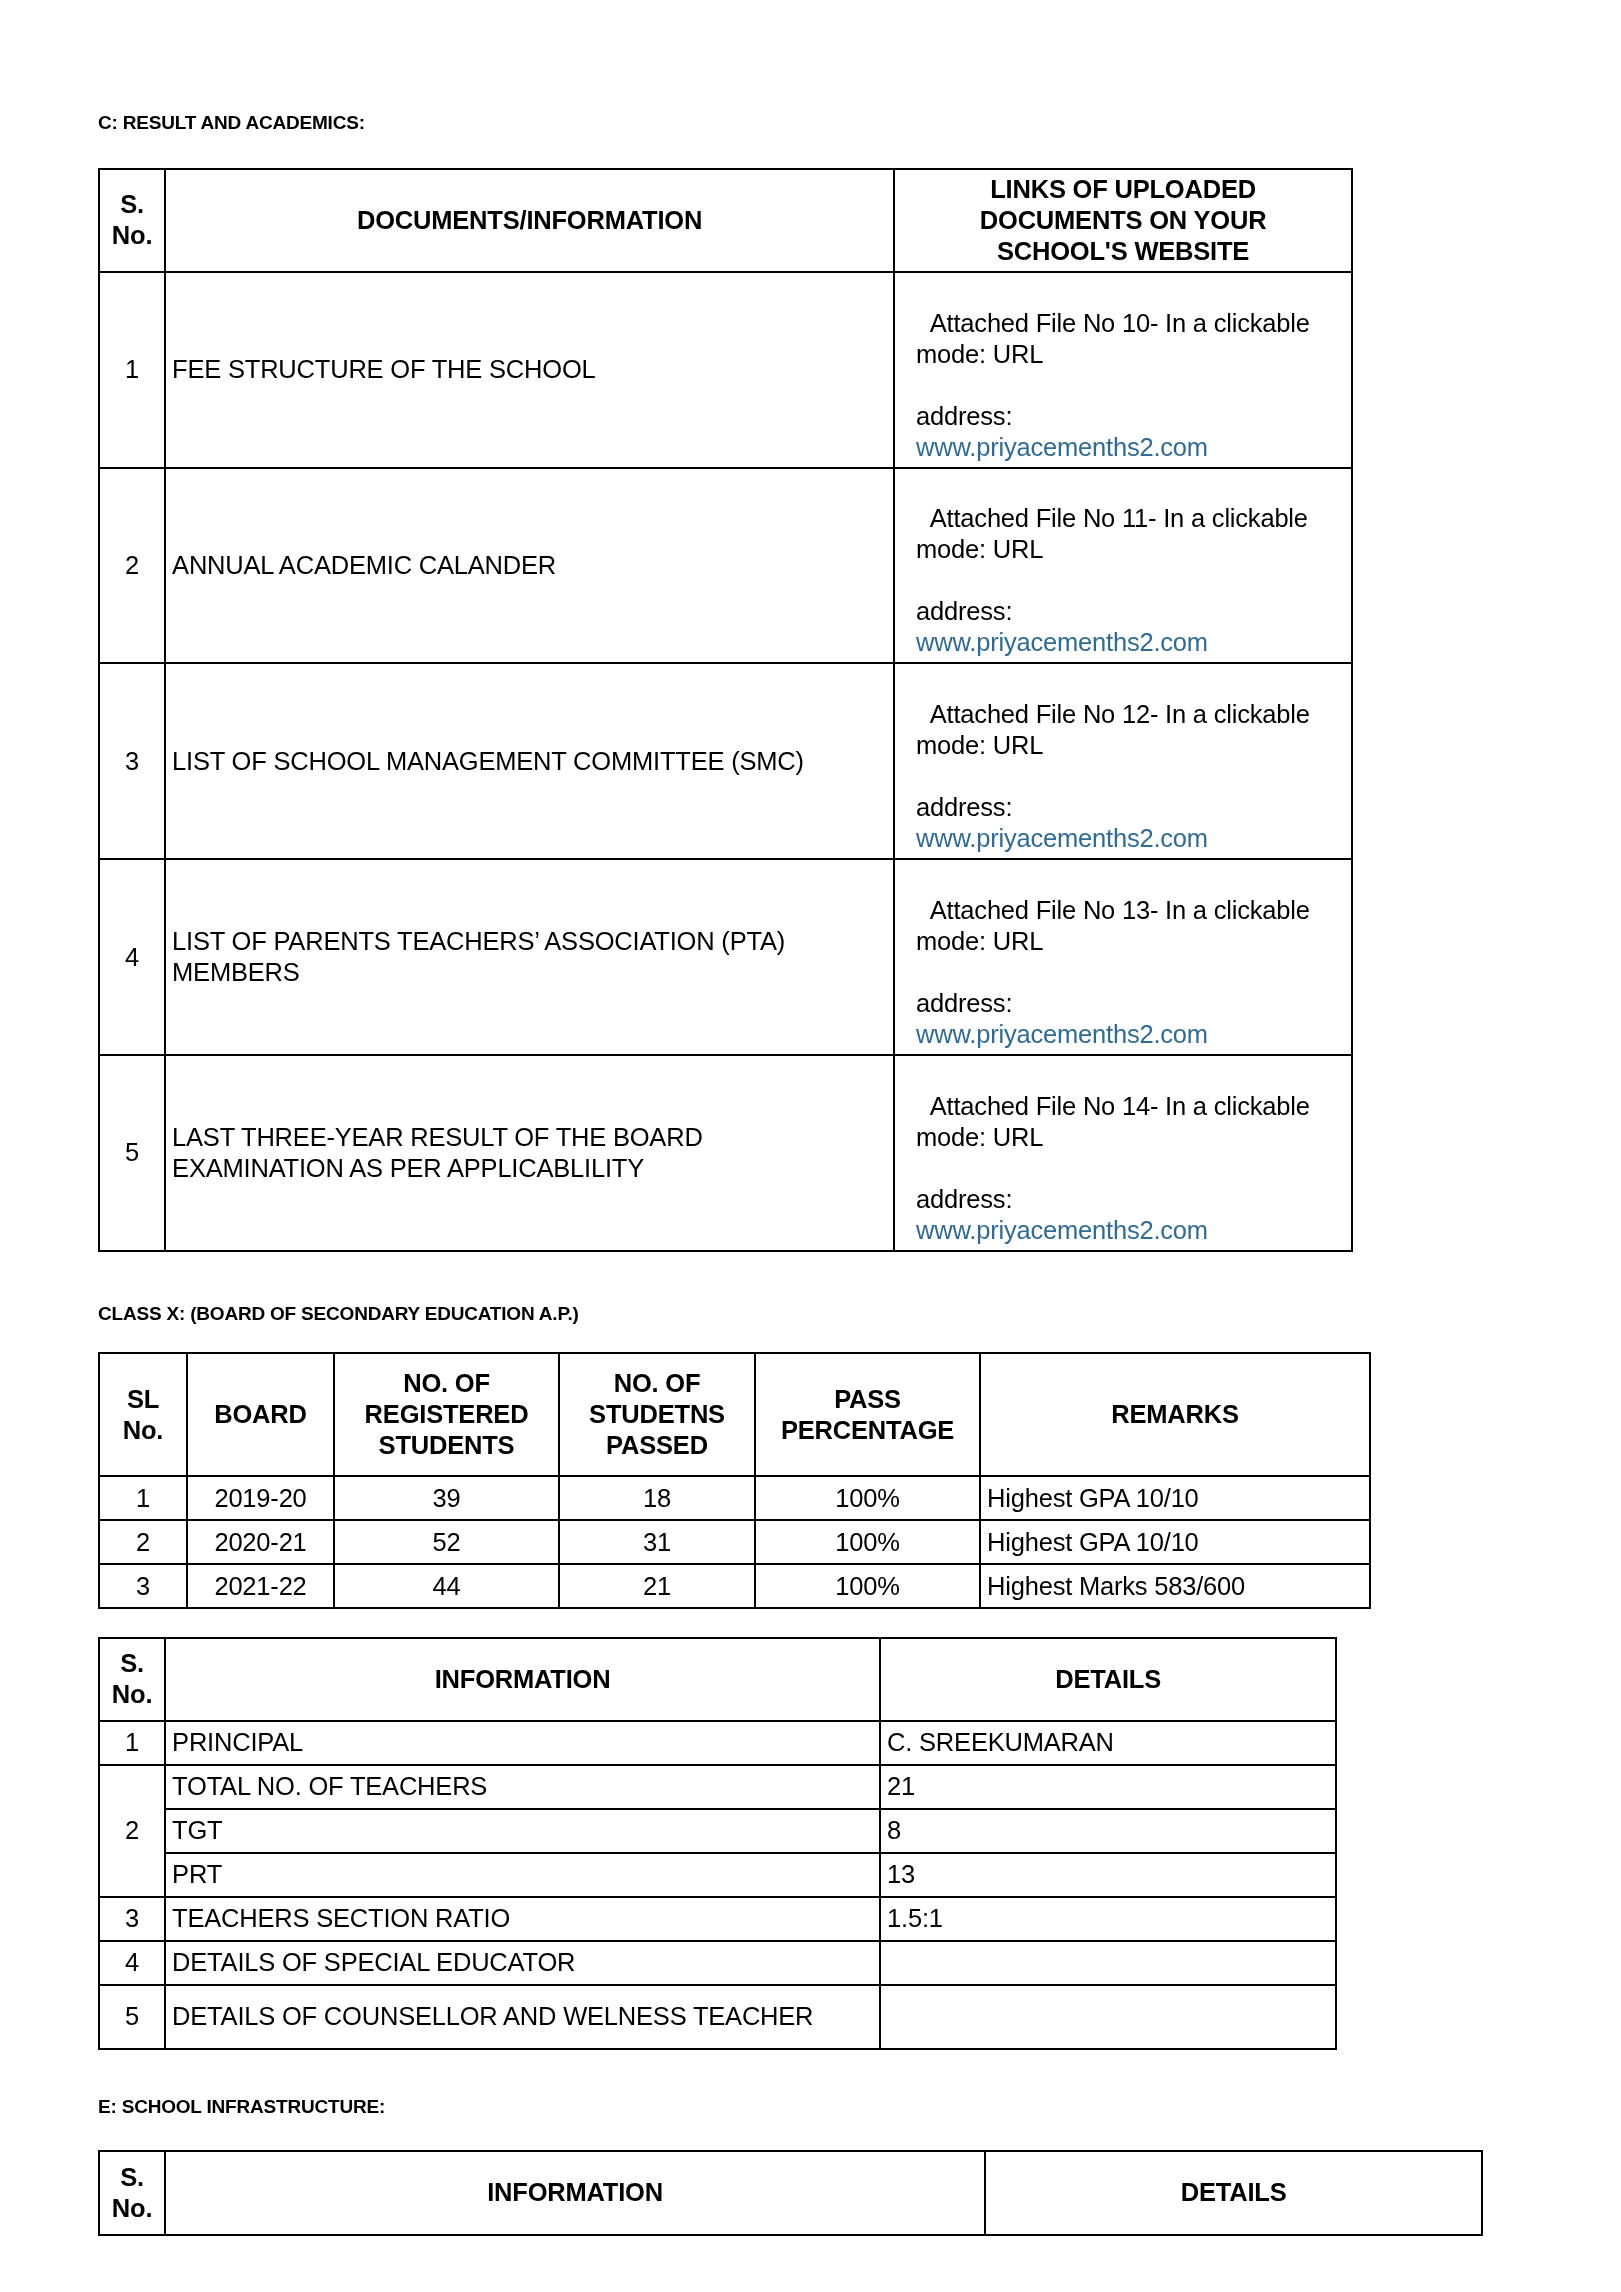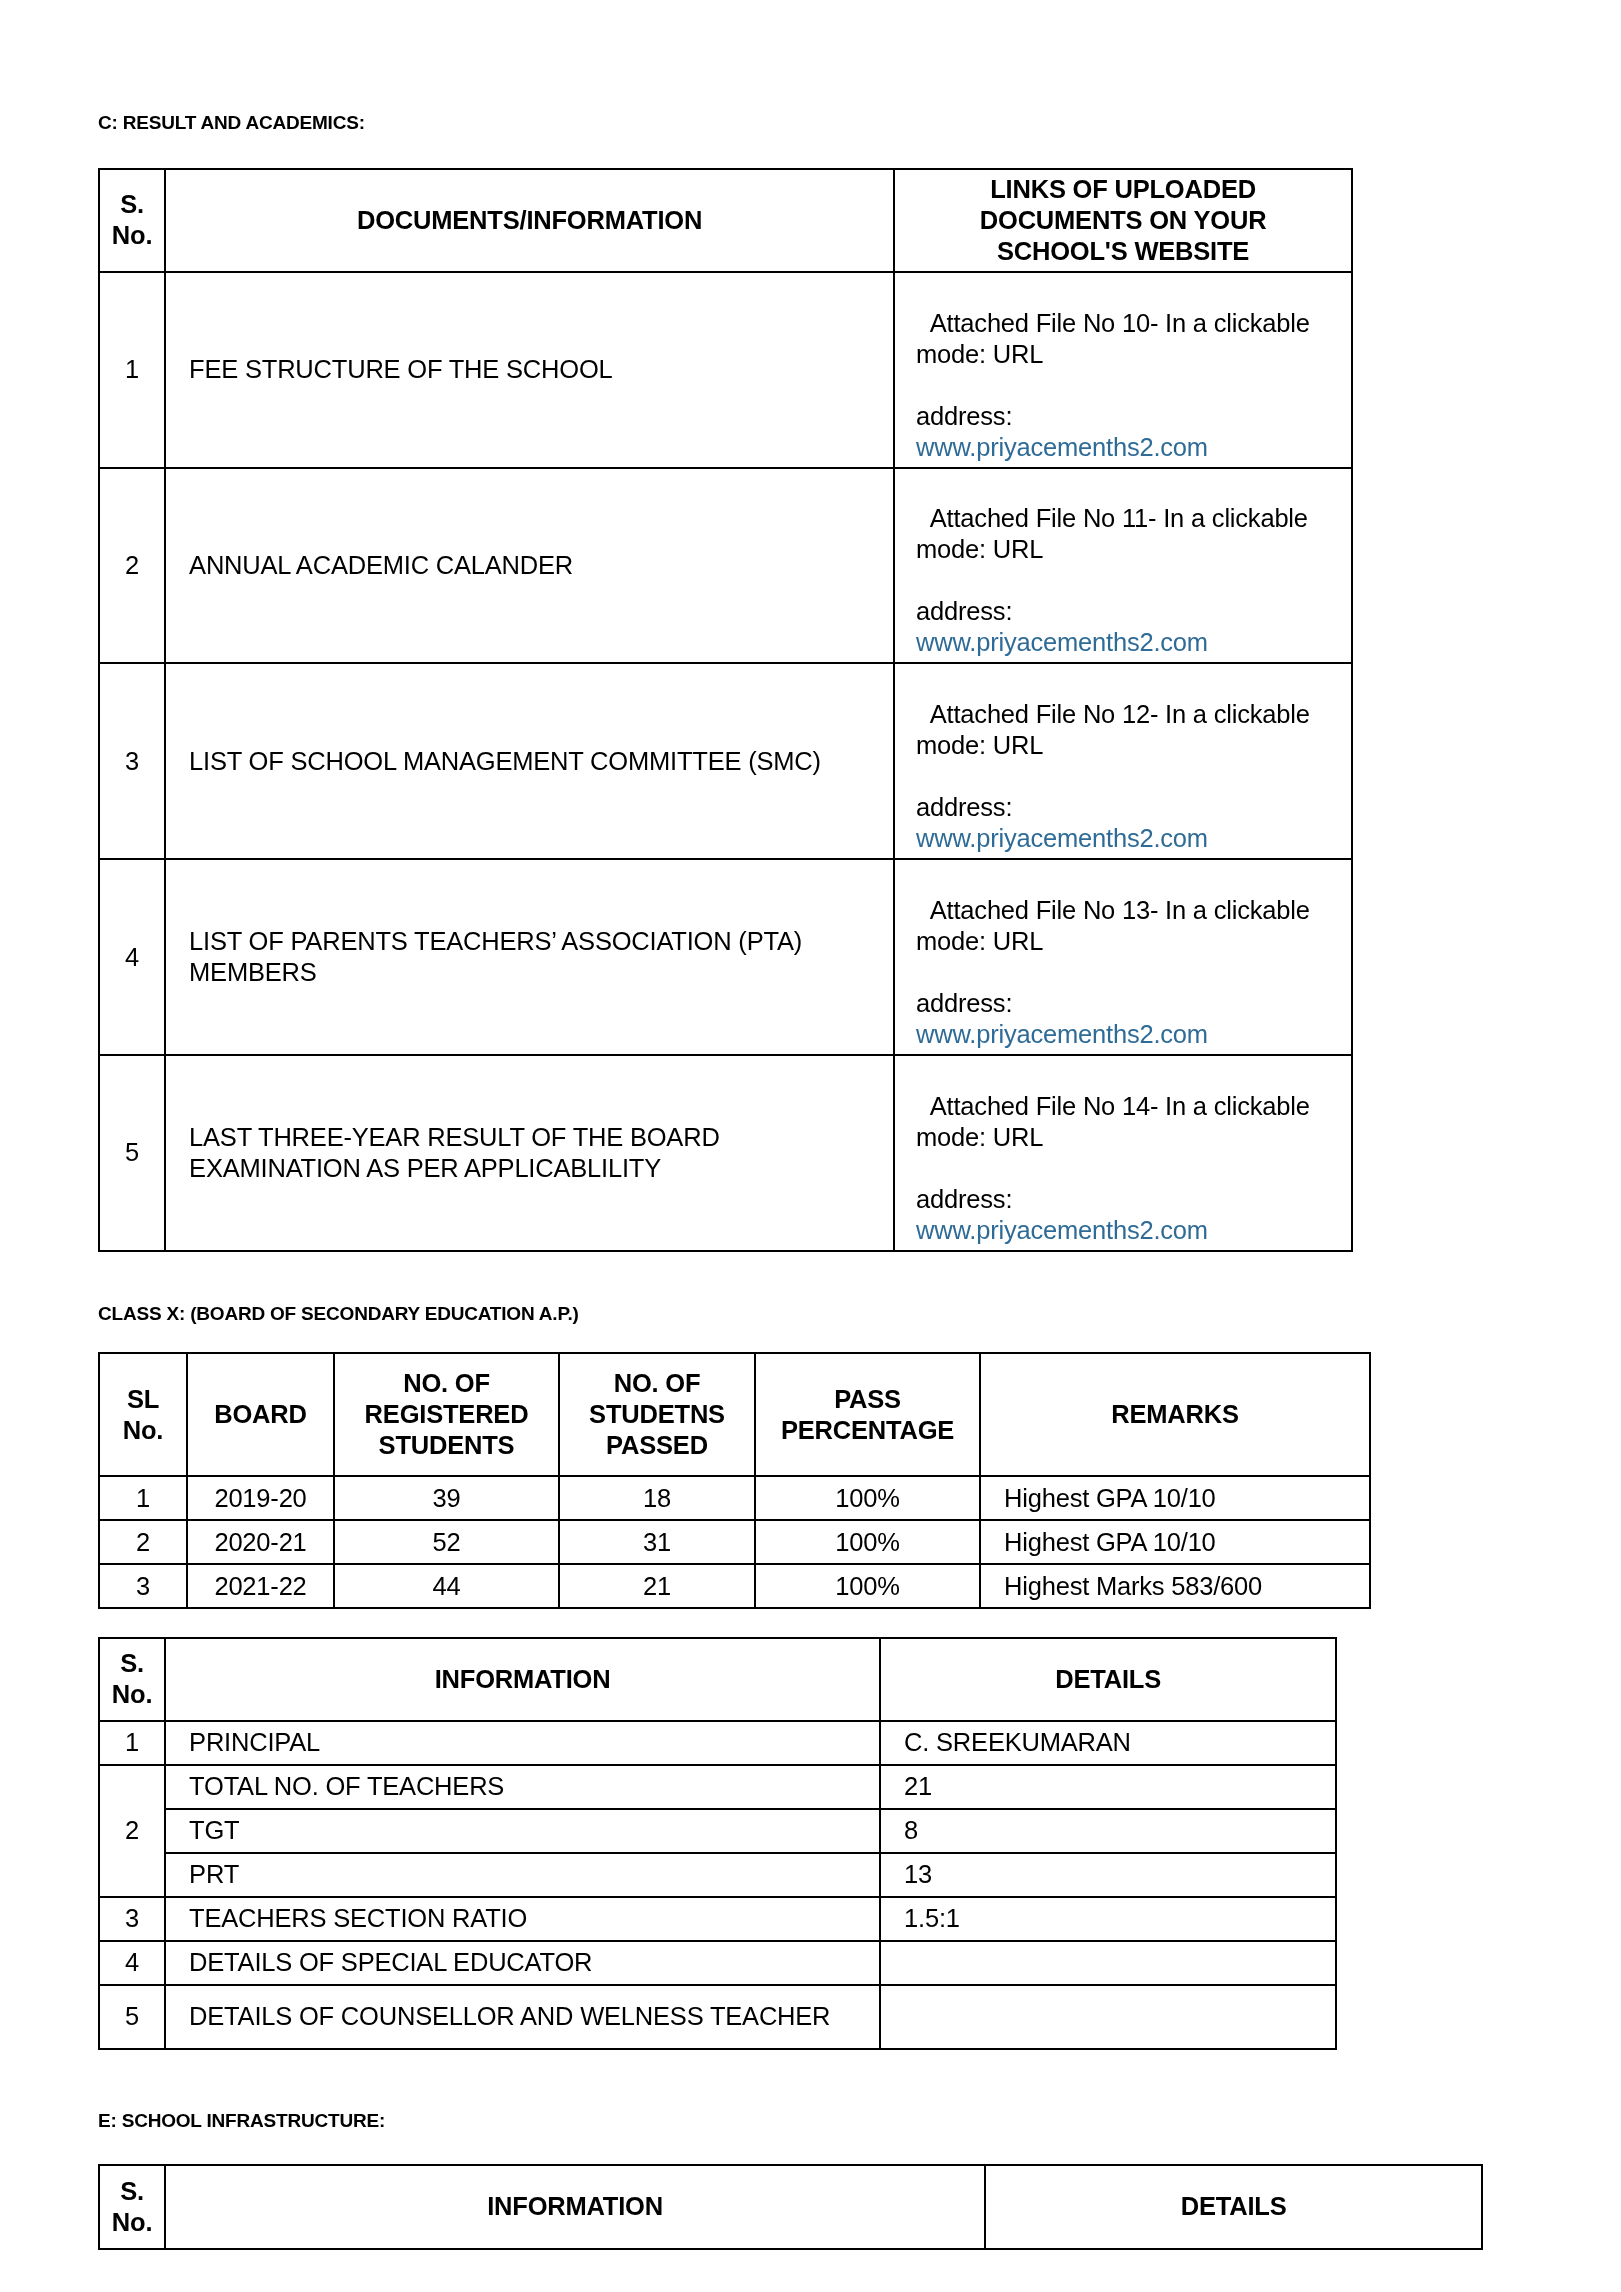--- a/index.html
+++ b/index.html
@@ -16,21 +16,21 @@
 
   .section-heading {
     font-size: 19px;
     font-weight: bold;
     line-height: 33px;
     white-space: pre-line;
   }
   .hc  { margin-top: 106px; }
   .hx  { margin-top: 45px; }
   .hd  { margin-top: 49px; }
-  .he  { margin-top: 54px; }
+  .he  { margin-top: 40px; }
 
   table {
     border-collapse: collapse;
     table-layout: fixed;
     margin-top: 27.4px;
   }
   .tc { margin-top: 29px; }
   .tx { margin-top: 22.5px; }
   th, td {
     border: 2.9px solid #000000;
@@ -38,21 +38,21 @@
     line-height: 31px;
     vertical-align: middle;
     padding: 3.9px 11.8px;
     white-space: pre-line;
     overflow: hidden;
   }
   th { font-weight: bold; text-align: center; }
   td { font-weight: normal; }
 
   .center { text-align: center; }
-  .left   { text-align: left; padding-left: 23px; }
+  .left   { text-align: left; padding-left: 6px; }
 
   
   .hh87  { height: 85px; }
   .hh132 { height: 123px; }
   .hh85  { height: 83px; }
   .hh86  { height: 84px; }
   .r78 { height: 76px; }
   .r79 { height: 77px; }
   .r85 { height: 83px; }
   .r90 { height: 88px; }

